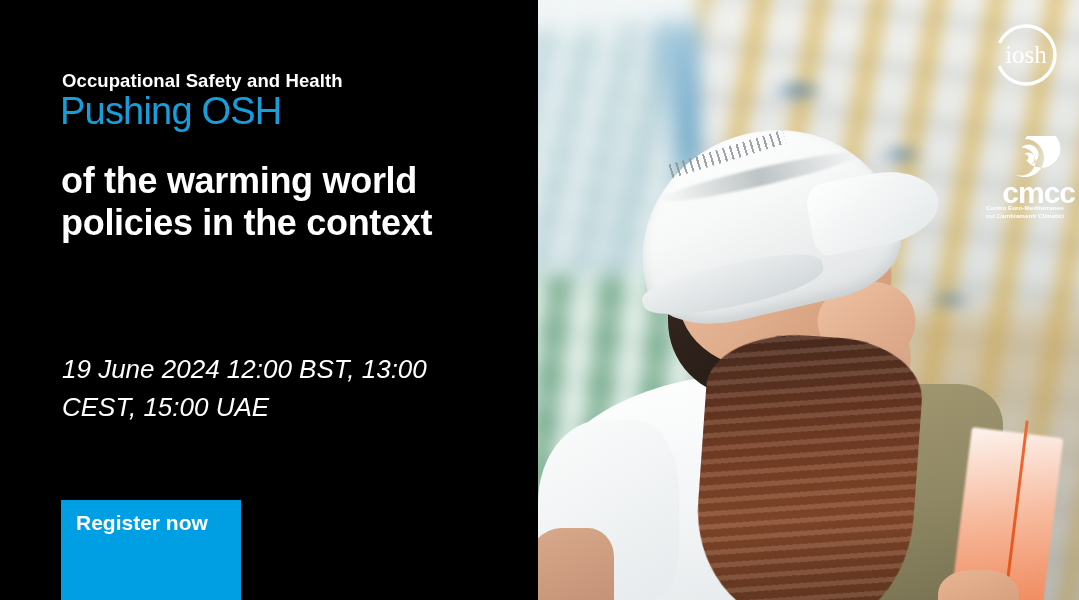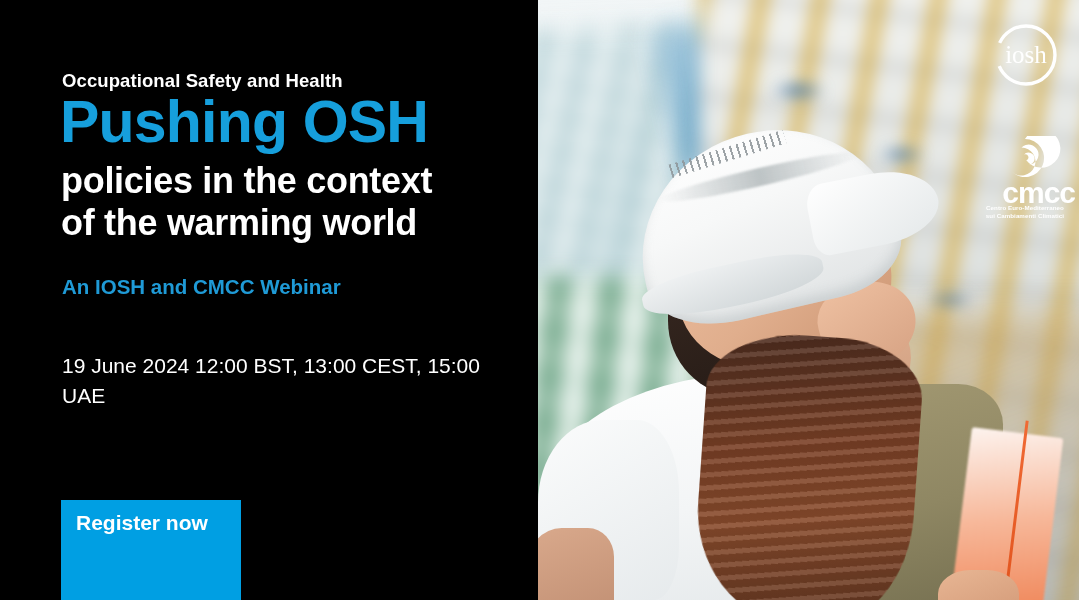--- a/index.html
+++ b/index.html
@@ -220,38 +220,39 @@
     background:#000000;
   }
 
   .kicker {
     position:absolute; left:62px; top:70px;
     font-size:18.5px; font-weight:bold; color:#ffffff;
     letter-spacing:.1px; white-space:nowrap;
   }
   .head-hero {
     position:absolute; left:60px; top:92px;
-    font-size:59px; font-weight:bold; color:#169fdc;
+    font-size:38px; font-weight:normal; color:#169fdc;
     letter-spacing:-.8px; line-height:1.02; white-space:nowrap;
   }
   .head-rest {
     position:absolute; left:61px; top:160px;
     font-size:36px; font-weight:bold; color:#ffffff;
     line-height:1.17; letter-spacing:-.3px;
   }
   .subtitle {
     position:absolute; left:62px; top:275px;
     font-size:20.5px; font-weight:bold; color:#1f9ad6;
     white-space:nowrap;
   }
   .datetime {
     position:absolute; left:62px; top:351px;
     width:420px;
-    font-size:21px; font-weight:normal; color:#ffffff;
+    font-size:26px; font-weight:normal; color:#ffffff;
     line-height:1.45;
+    font-style:italic;
   }
   .cta {
     position:absolute; left:61px; top:500px;
     width:180px; height:100px;
     background:#009fe3;
     border:0; cursor:pointer; text-align:right;
   }
   .cta-label {
     position:absolute; left:15px; top:11px;
     font-size:21px; font-weight:bold; color:#ffffff;
@@ -336,25 +337,24 @@
     </div>
   </div>
 
   <div class="panel">
 
     <div class="kicker">Occupational Safety and Health</div>
 
     <div class="head-hero">Pushing OSH</div>
 
     <div class="head-rest">
+      <div>of the warming world</div>
       <div>policies in the context</div>
-      <div>of the warming world</div>
     </div>
 
-    <div class="subtitle">An IOSH and CMCC Webinar</div>
 
     <div class="datetime">19 June 2024 12:00 BST, 13:00 CEST, 15:00 UAE</div>
 
     <div class="cta">
       <span class="cta-label">Register now</span>
     </div>
   </div>
 
 </div>
 

